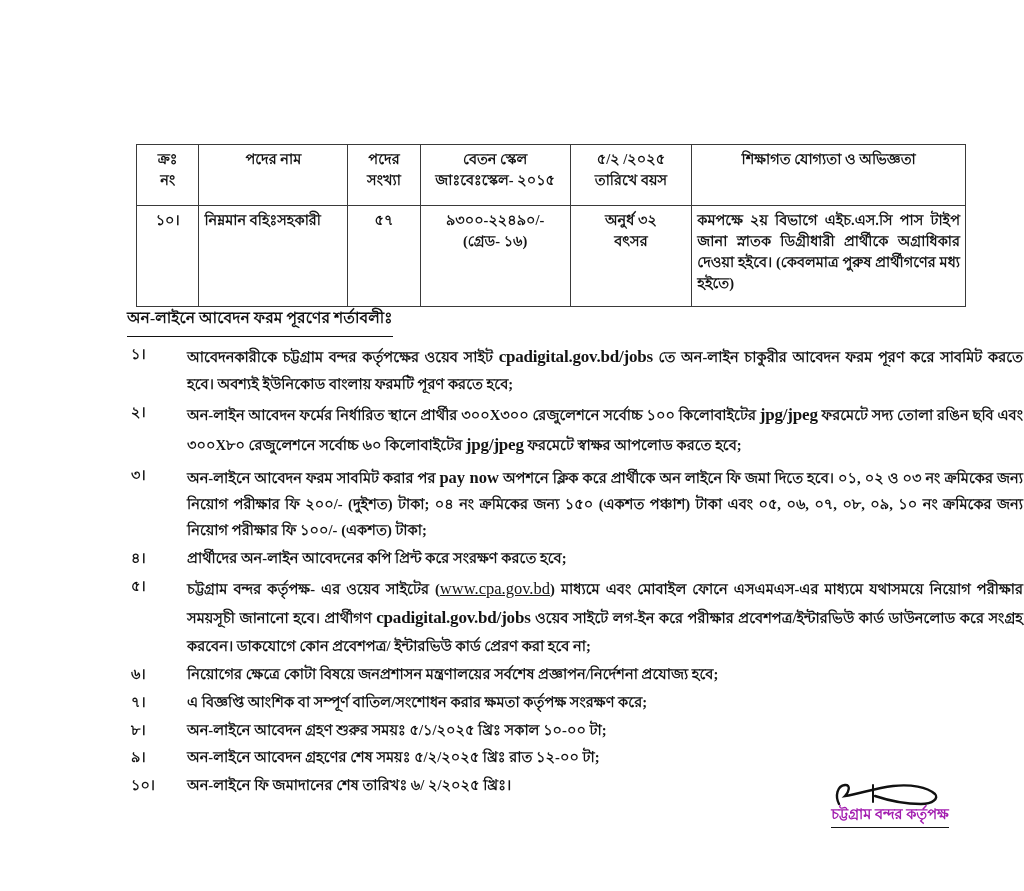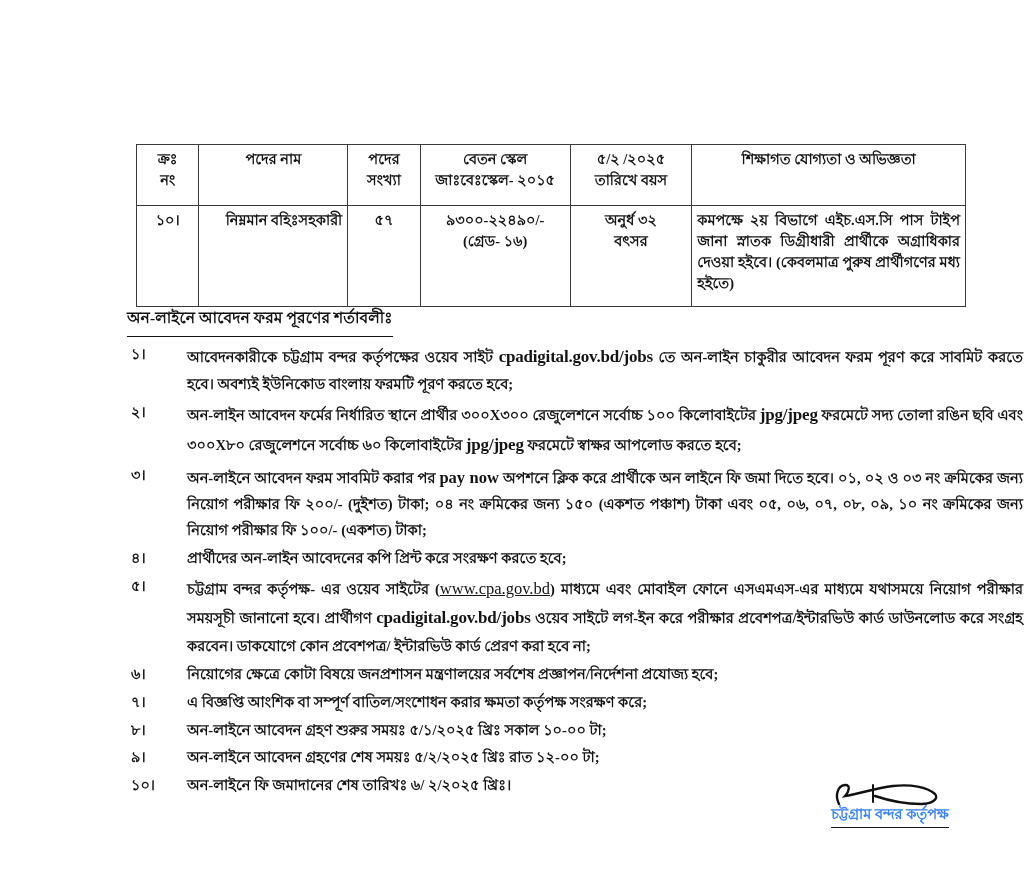--- a/index.html
+++ b/index.html
@@ -52,21 +52,21 @@
     height: 52px;
   }
   .col-sl    { width: 62px;  }
   .col-post  { width: 148px; }
   .col-num   { width: 72px;  }
   .col-scale { width: 149px; }
   .col-age   { width: 121px; }
   .col-qual  { width: 272px; }
 
   td.c-sl, td.c-num, td.c-age, td.c-scale { text-align: center; }
-  td.c-post { text-align: right; }
+  td.c-post { text-align: left; }
   td.c-qual { text-align: justify; text-align-last: left; }
   .row-body td { height: 92px; }
   .scale-grade { display: block; }
 
   
   .conditions {
     position: absolute;
     left: 127px;
     top: 306px;
     width: 900px;
@@ -156,21 +156,21 @@
   }
   .sig-role {
     font-size: 14.5px;
     font-weight: 600;
     color: #141414;
     line-height: 1.5;
   }
   .sig-org {
     font-size: 14.5px;
     font-weight: 600;
-    color: #3b82f6;
+    color: #a21caf;
     display: inline-block;
     border-bottom: 1.4px solid #141414;
     line-height: 1.5;
     padding-bottom: 1px;
   }
 </style>
 </head>
 <body>
 
 <div class="page">

